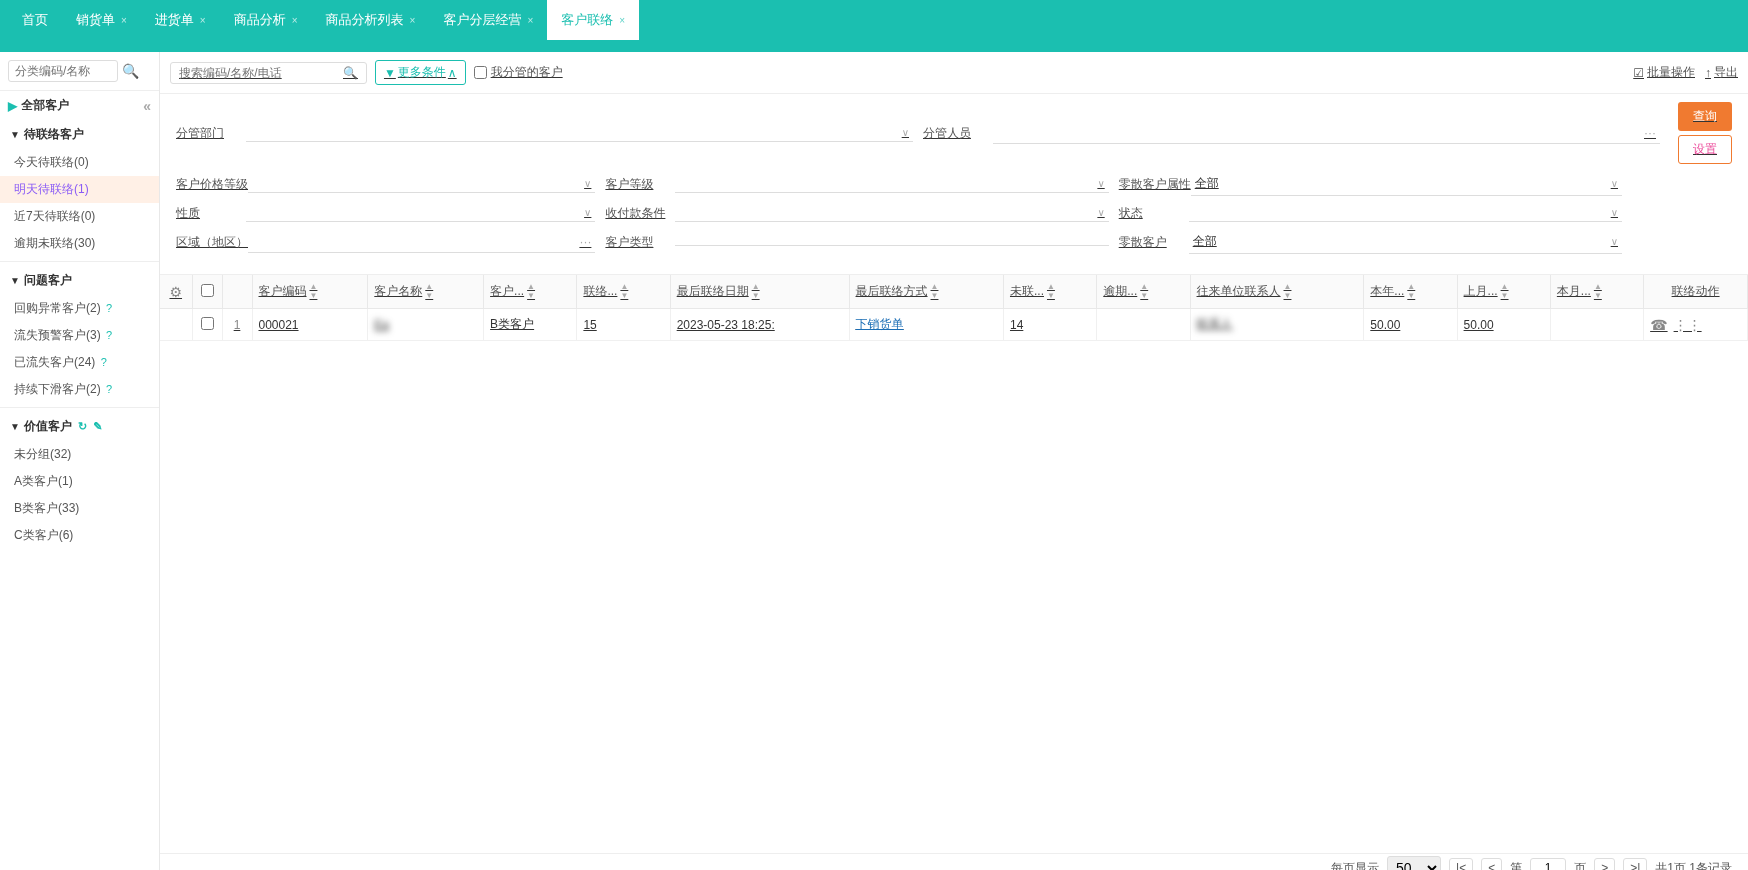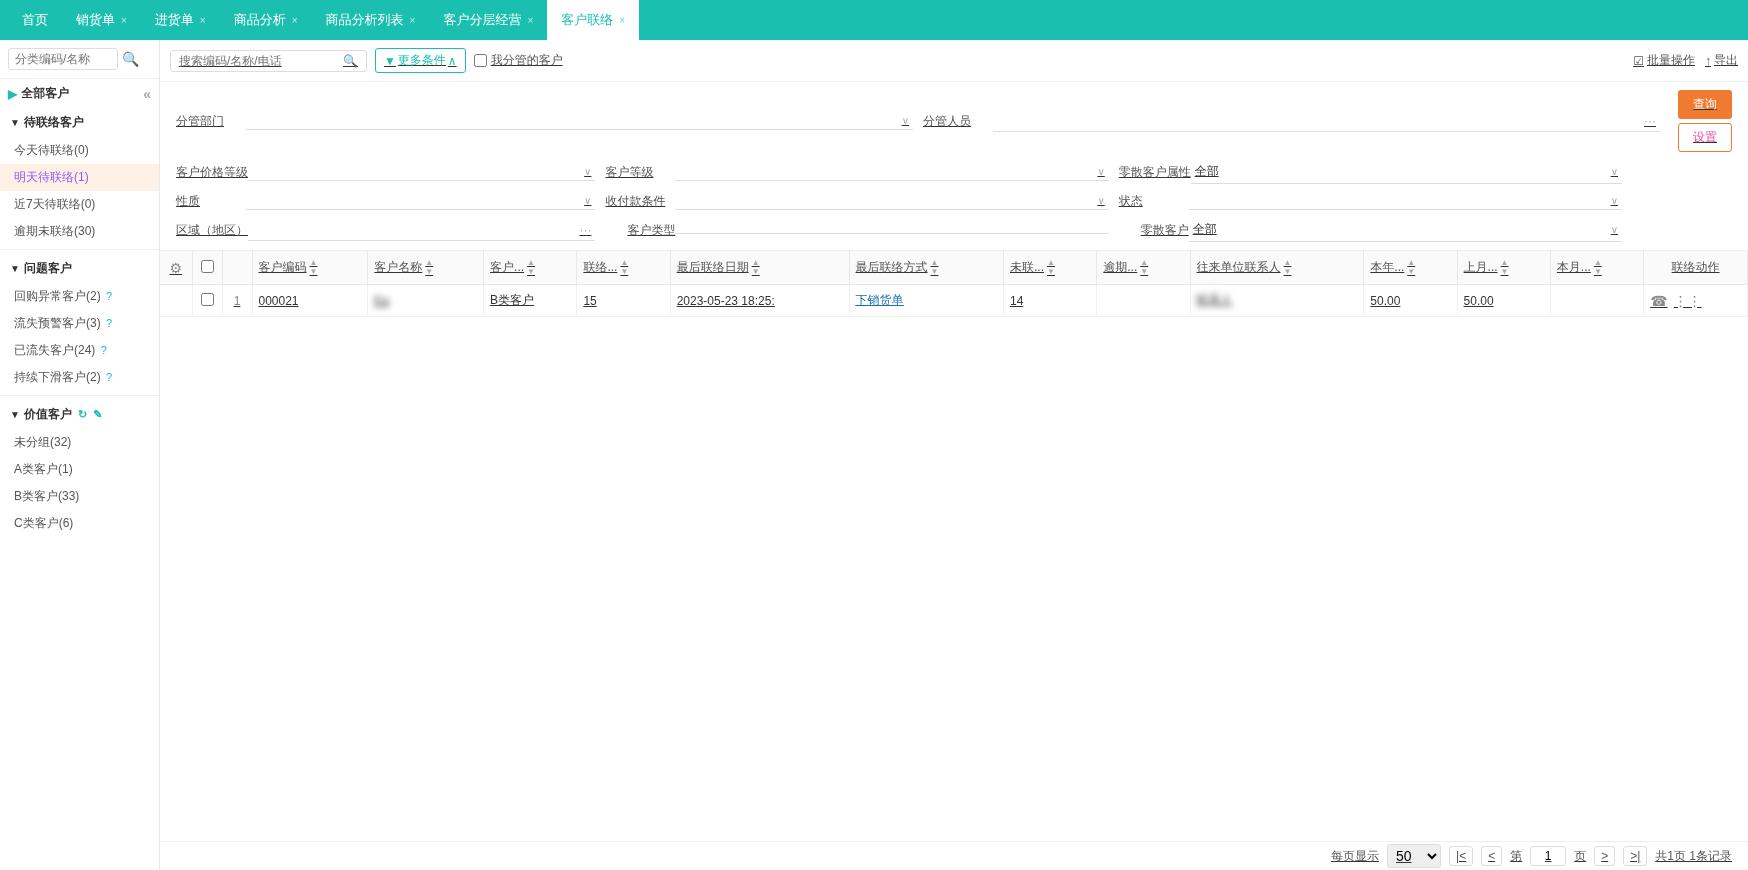--- a/index.html
+++ b/index.html
@@ -1,19 +1,19 @@
 <!DOCTYPE html>
 <html><head>
   <meta charset="utf-8">
   <style>
     * { margin: 0; padding: 0; box-sizing: border-box; }
     body { font-family: 'Microsoft YaHei', Arial, sans-serif; font-size: 12px; background: #f5f5f5; color: #333; width: 1748px; min-height: 870px; overflow-x: hidden; }
 
     
-    .top-nav { display: flex; align-items: flex-start; background: #1bbfb0; height: 40px; padding: 0 8px; }
+    .top-nav { display: flex; align-items: flex-start; background: #1bbfb0; height: 52px; padding: 0 8px; }
     .nav-item { color: #fff; padding: 0 14px; height: 40px; display: flex; align-items: center; font-size: 13px; cursor: pointer; white-space: nowrap; }
     .nav-item.active { background: #fff; color: #1bbfb0; }
     .nav-item .close-x { margin-left: 6px; font-size: 10px; opacity: 0.7; }
     .nav-item.home { background: transparent; }
 
     
     .main-layout { display: flex; height: calc(870px - 40px); }
 
     
     .sidebar { width: 160px; background: #fff; border-right: 1px solid #e8e8e8; overflow-y: auto; flex-shrink: 0; }
@@ -40,21 +40,21 @@
     .more-conditions { display: flex; align-items: center; color: #1bbfb0; cursor: pointer; font-size: 12px; gap: 2px; border: 1px solid #1bbfb0; border-radius: 3px; padding: 3px 8px; }
     .my-customers { display: flex; align-items: center; gap: 4px; font-size: 12px; color: #555; cursor: pointer; }
     .my-customers input[type=checkbox] { margin: 0; }
     .toolbar-right { margin-left: auto; display: flex; align-items: center; gap: 10px; }
     .batch-ops { color: #555; font-size: 12px; cursor: pointer; display: flex; align-items: center; gap: 3px; }
     .export-btn { color: #555; font-size: 12px; cursor: pointer; display: flex; align-items: center; gap: 3px; }
 
     
     .filter-panel { background: #fff; border-bottom: 1px solid #eee; padding: 8px 16px; }
     .filter-row { display: flex; align-items: center; margin-bottom: 8px; gap: 10px; }
-    .filter-row:last-child { margin-bottom: 0; text-align: right; }
+    .filter-row:last-child { margin-bottom: 12px; }
     .filter-item { display: flex; align-items: center; flex: 1; min-width: 0; }
     .filter-label { color: #555; font-size: 12px; white-space: nowrap; min-width: 70px; }
     .filter-input { border: none; border-bottom: 1px solid #ddd; flex: 1; padding: 3px 4px; font-size: 12px; outline: none; }
     .filter-select { border: none; border-bottom: 1px solid #ddd; flex: 1; padding: 3px 4px; font-size: 12px; display: flex; align-items: center; justify-content: space-between; cursor: pointer; min-width: 100px; }
     .filter-select-arrow { color: #aaa; font-size: 10px; }
     .filter-dots { color: #aaa; font-size: 12px; margin-left: 4px; cursor: pointer; }
     .query-btn { background: #f07a30; color: #fff; border: none; border-radius: 3px; padding: 6px 12px; font-size: 12px; cursor: pointer; white-space: nowrap; }
     .set-btn { background: #fff; color: #ec4899; border: 1px solid #f07a30; border-radius: 3px; padding: 5px 14px; font-size: 12px; cursor: pointer; white-space: nowrap; }
     .filter-actions { display: flex; flex-direction: column; gap: 4px; margin-left: 8px; flex-shrink: 0; }
 

